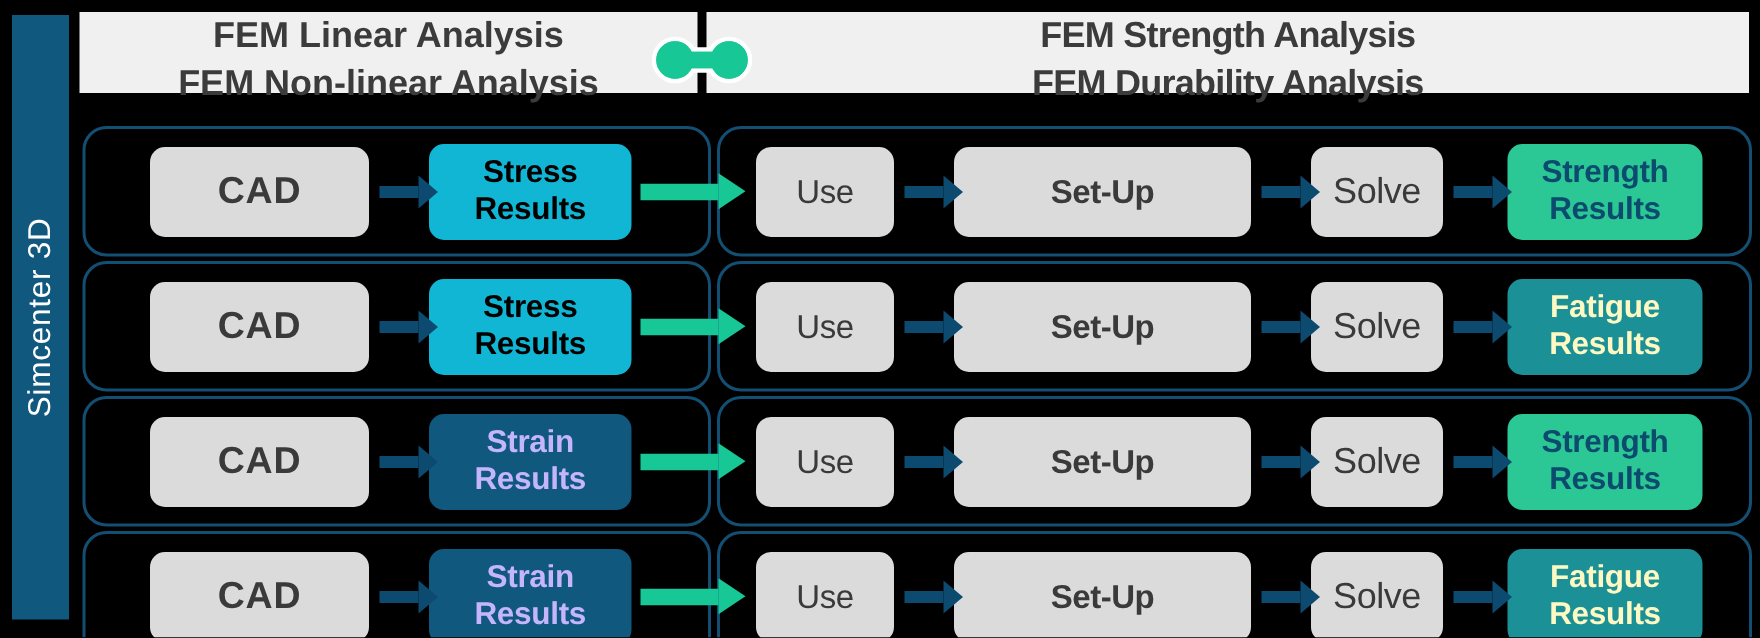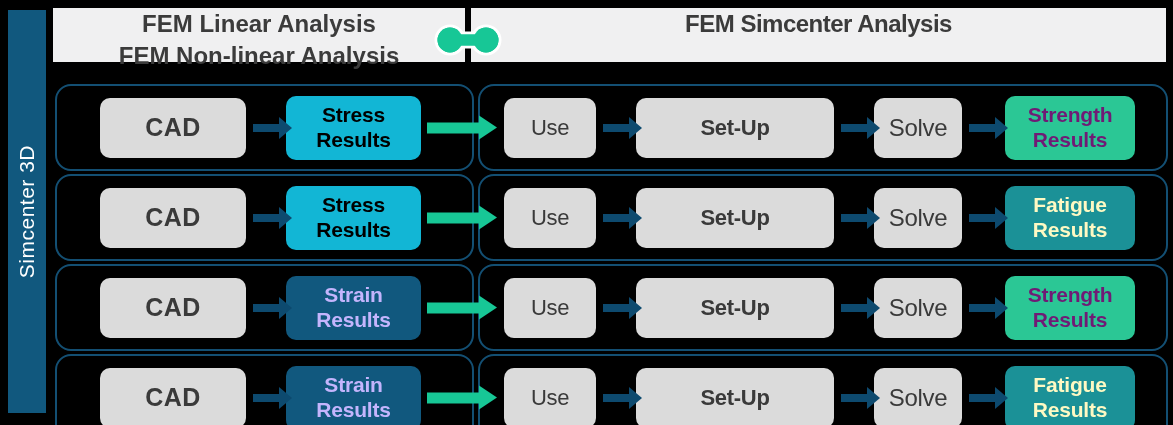--- a/index.html
+++ b/index.html
@@ -53,21 +53,21 @@
   .use   { width:92px;  height:60px; font-size:22px; letter-spacing:-0.3px; }
   .setup { width:198px; height:60px; font-size:22px; font-weight:bold; letter-spacing:-0.3px; }
   .solve { width:88px;  height:60px; font-size:24px; letter-spacing:-0.3px; }
   .result {
     width:135px; height:64px; font-size:21px; font-weight:bold;
     line-height:1.18; white-space:pre-line; letter-spacing:-0.2px;
   }
   .result-right { width:130px; margin-left:auto; }
   .result[data-style="cyan"]     { background:#12B6D5; color:#000000; }
   .result[data-style="darkblue"] { background:#11587E; color:#c4b5fd; }
-  .result[data-style="green"]    { background:#2BC795; color:#701a75; }
+  .result[data-style="green"]    { background:#2BC795; color:#0c4a6e; }
   .result[data-style="teal"]     { background:#1B9197; color:#fef9c3; }
 
   
   .arr {
     position:relative; width:26px; height:8px; background:#0D4A6F;
     margin:0 7px; flex:none;
   }
   .arr::after {
     content:""; position:absolute; left:100%; top:50%; transform:translateY(-50%);
     border-left:13px solid #0D4A6F; border-top:11px solid transparent; border-bottom:11px solid transparent;
@@ -91,21 +91,22 @@
   <div class="sidebar">
     <div class="sidebar-label">Simcenter 3D</div>
   </div>
 
   <div class="hdr hdr-left">
     <div>FEM Linear Analysis</div>
     <div>FEM Non-linear Analysis</div>
   </div>
 
   <div class="hdr hdr-right">
-    <div>FEM Simcenter Analysis</div>
+    <div>FEM Strength Analysis</div>
+    <div>FEM Durability Analysis</div>
   </div>
 
   <div class="connector">
     <svg width="72" height="40" viewBox="0 0 72 40">
       <circle cx="18" cy="20" r="14" fill="#17C796" stroke="#FFFFFF" stroke-width="3"></circle>
       <circle cx="54" cy="20" r="14" fill="#17C796" stroke="#FFFFFF" stroke-width="3"></circle>
       <rect x="18" y="13" width="36" height="14" fill="#17C796" stroke="#FFFFFF" stroke-width="3"></rect>
       <rect x="16" y="14.5" width="40" height="11" fill="#17C796"></rect>
       <circle cx="18" cy="20" r="12.5" fill="#17C796"></circle>
       <circle cx="54" cy="20" r="12.5" fill="#17C796"></circle>

